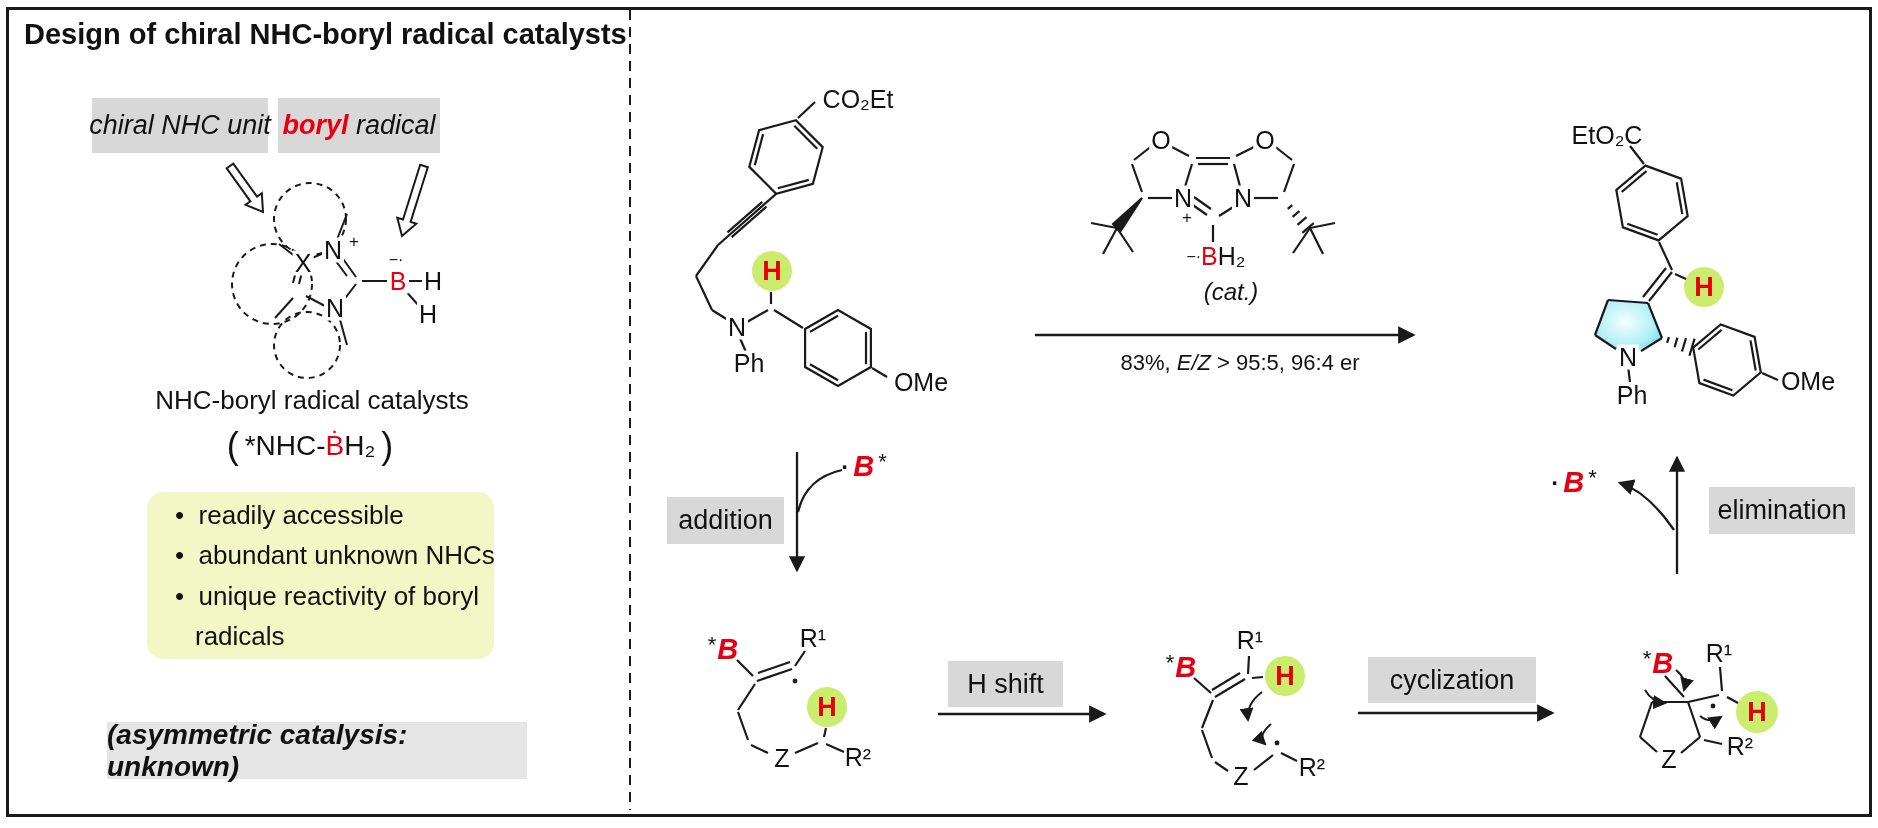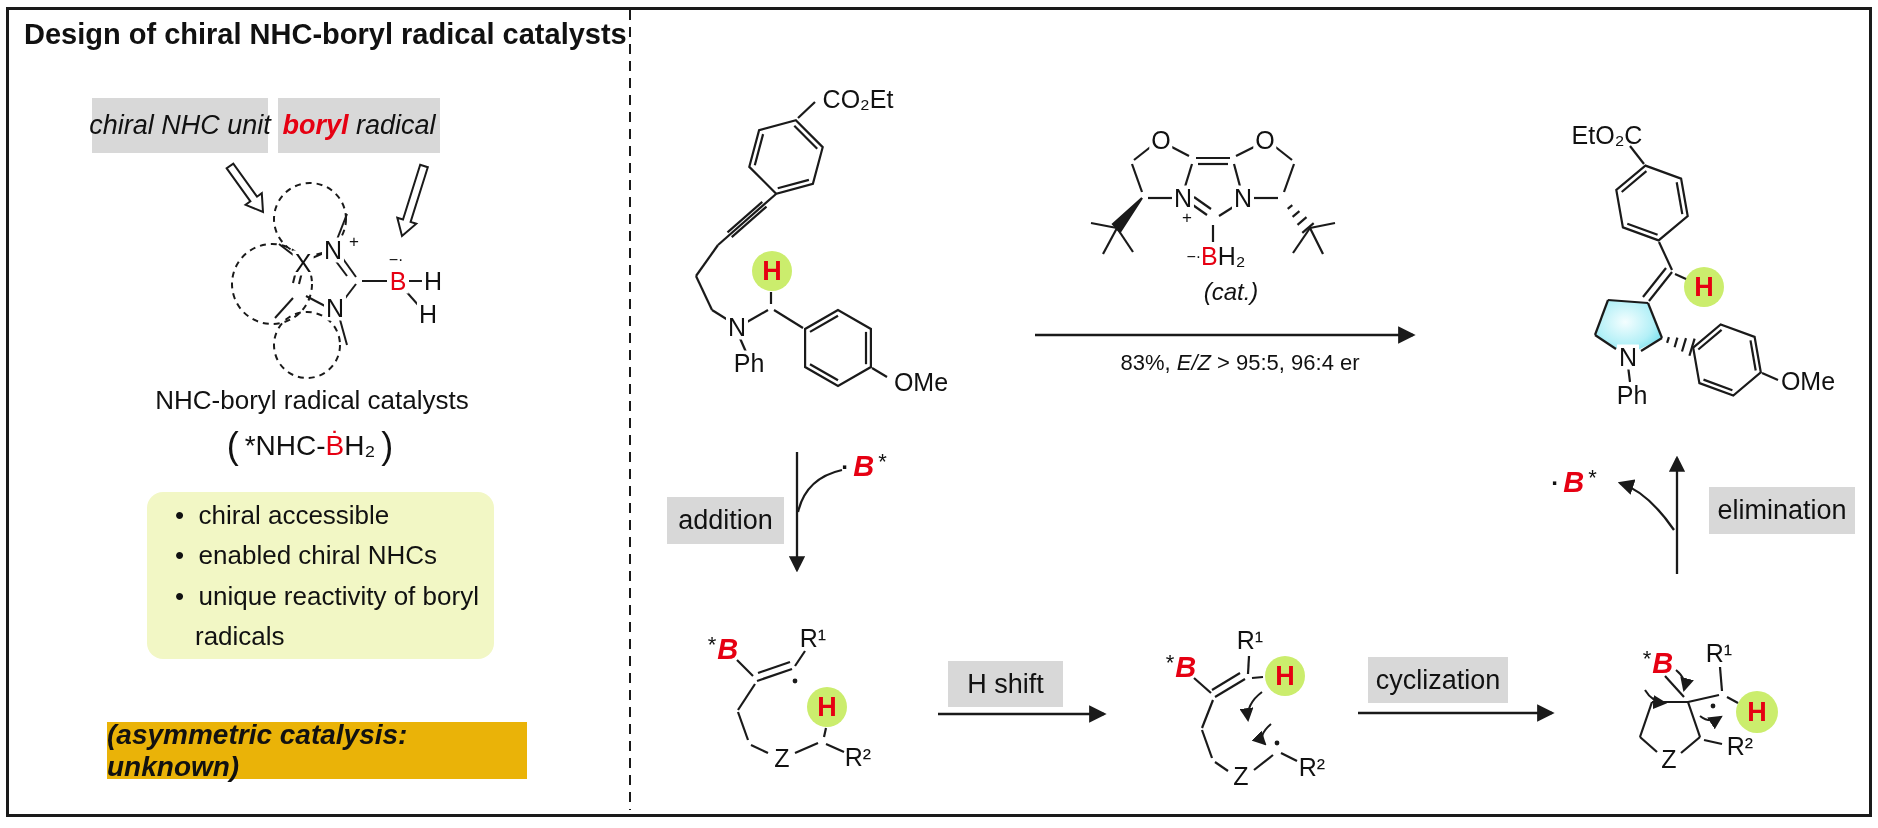--- a/index.html
+++ b/index.html
@@ -19,21 +19,21 @@
   .bB{color:#e60012;font-weight:bold;font-style:italic;font-size:29px;}
   .row{position:absolute;transform:translate(-50%,-50%);display:flex;align-items:center;z-index:2;white-space:nowrap;}
   .paren{font-size:36px;font-weight:400;}
   .formula{font-size:28px;}
   .caption{font-size:26px;}
   .ybox{position:absolute;left:147px;top:492px;width:347px;height:167px;background:#f2f7c5;
         border-radius:16px;z-index:2;display:flex;align-items:center;}
   .ybox ul{list-style:none;margin:0;padding:0 0 0 28px;font-size:26px;line-height:1.55;}
   .ybox li{width:316px;padding-left:20px;text-indent:-20px;white-space:normal;}
   .ybox li::before{content:"\2022\00a0\00a0";}
-  .bluebox{position:absolute;left:107px;top:722px;width:420px;height:57px;background:#eab308;
+  .bluebox{position:absolute;left:107px;top:722px;width:420px;height:57px;background:#e5e5e5;
            display:flex;align-items:center;justify-content:center;z-index:2;}
   .bluebox .t{font-weight:bold;font-style:italic;font-size:28px;}
   .cond{font-size:22px;}
   .hH{color:#e60012;font-weight:600;font-size:27px;}
   .sub-label{font-size:25px;}
   .small{font-size:16px;}
   .star{font-size:22px;margin-top:-10px;}
   .dot{font-size:24px;font-weight:bold;}
   .rlab{font-size:25px;}
   .cat{font-style:italic;font-size:24px;}
@@ -256,22 +256,22 @@
     <span style="width:6px;"></span>
     <span>*NHC-</span>
       <span class="red">Ḃ</span>
       <span>H₂</span>
     <span style="width:6px;"></span>
     <span class="paren">)</span>
   </div>
 
   <div class="ybox">
     <ul>
-      <li>chiral accessible</li>
-      <li>enabled chiral NHCs</li>
+      <li>readily accessible</li>
+      <li>abundant unknown NHCs</li>
       <li>unique reactivity of boryl radicals</li>
     </ul>
   </div>
 
   <div class="bluebox">
     <span class="t">(asymmetric catalysis: unknown)</span>
   </div>
 
 
   <div class="txt sub-label" style="left:858px;top:99px;">CO₂Et</div>
@@ -309,21 +309,21 @@
     <span class="bB">B</span>
     <span class="star">*</span>
   </div>
 
   <div class="gbox" style="left:667px;top:497px;width:117px;height:47px;text-align:center;">
     <span>addition</span>
   </div>
   <div class="gbox" style="left:948px;top:661px;width:115px;height:46px;">
     <span>H shift</span>
   </div>
-  <div class="gbox" style="left:1368px;top:657px;width:140px;height:46px;">
+  <div class="gbox" style="left:1368px;top:657px;width:168px;height:46px;">
     <span>cyclization</span>
   </div>
   <div class="gbox" style="left:1709px;top:487px;width:146px;height:47px;">
     <span>elimination</span>
   </div>
 
   <div class="row" style="left:723px;top:649px;gap:1px;">
     <span class="star">*</span>
     <span class="bB">B</span>
   </div>

